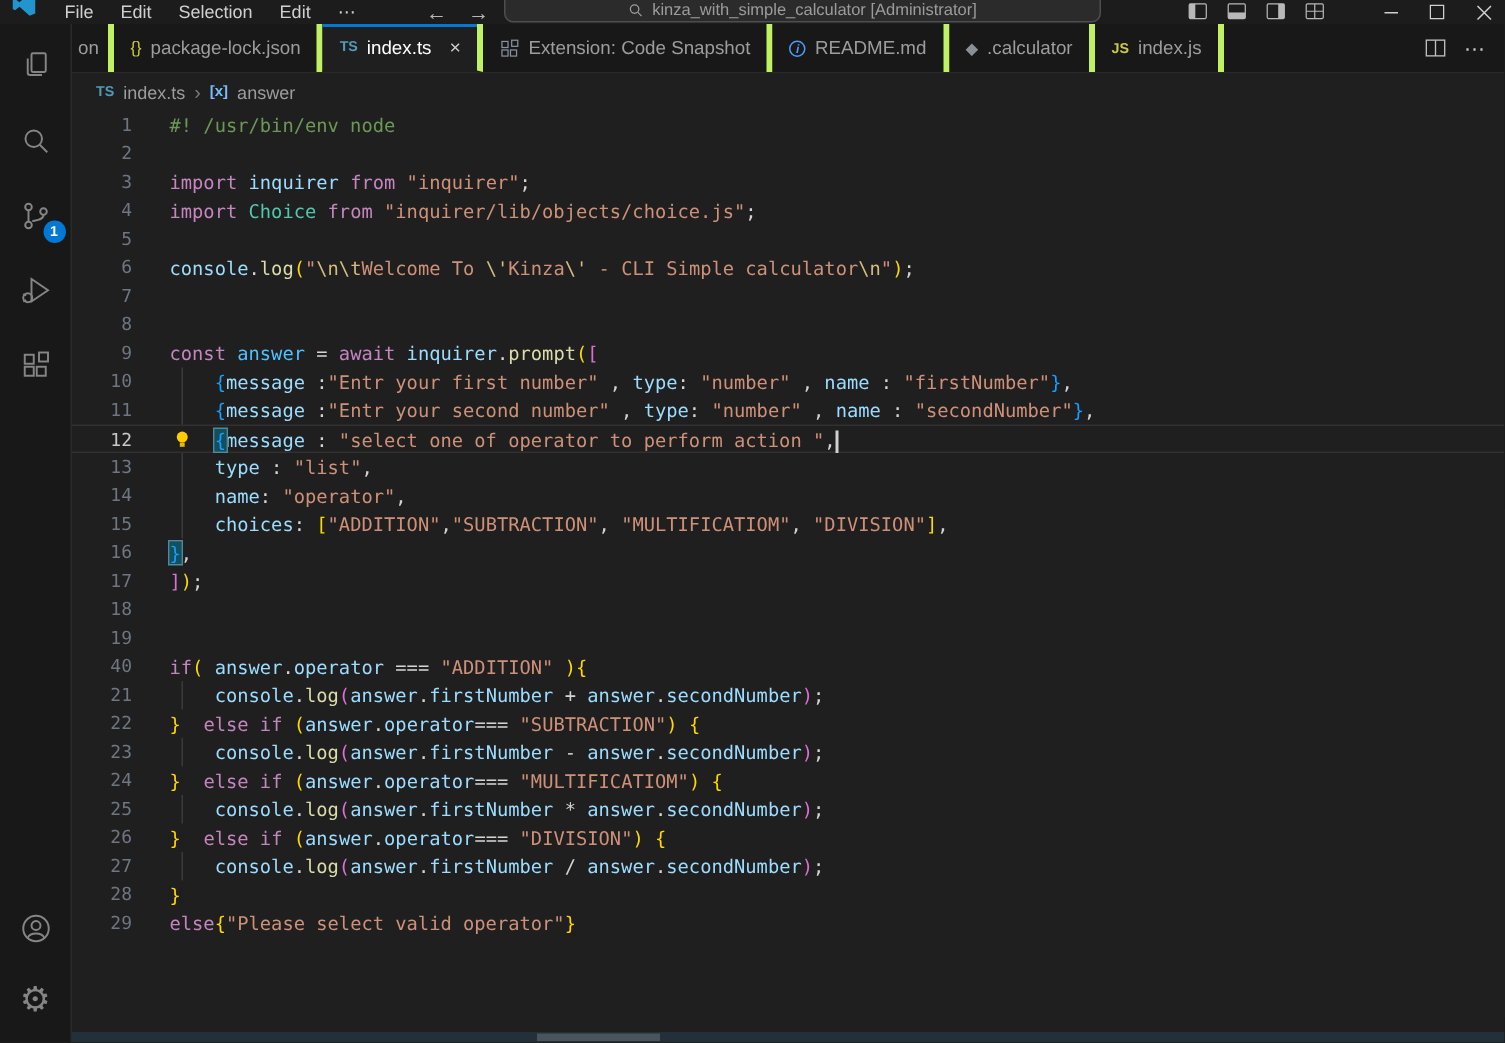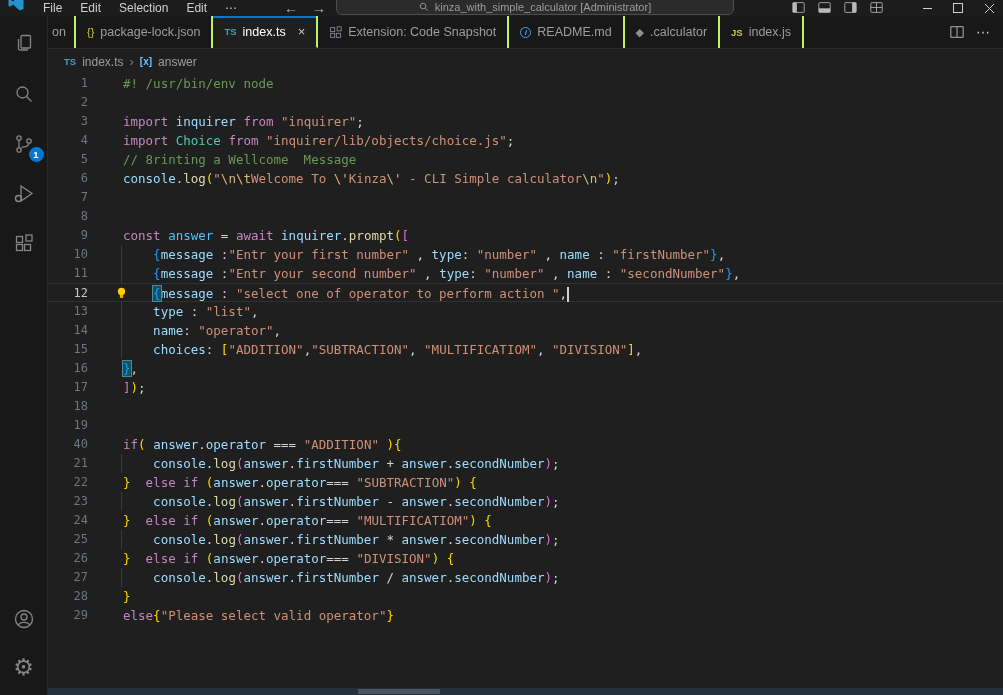--- a/index.html
+++ b/index.html
@@ -37,21 +37,21 @@
            background:#0078d4; color:#fff; border-radius:50%; font-size:9.5px;
            display:flex; align-items:center; justify-content:center; font-weight:bold; }
 
   
   .main { position:absolute; left:48px; top:16px; right:0; bottom:0; background:#1f1f1f; }
 
   
   .tabbar { height:33px; background:#181818; display:flex; align-items:stretch;
             border-bottom:1px solid #2b2b2b; }
   .tab { display:flex; align-items:center; gap:6px; padding:0 11px; font-size:12.5px;
-         color:#9d9d9d; background:#181818; border-right:2px solid #bef264;
+         color:#9d9d9d; background:#181818; border-right:4px solid #bef264;
          white-space:nowrap; cursor:default; position:relative; }
   .tab.partial { width:28px; overflow:hidden; padding:0 4px; }
   .tab.active { background:#1f1f1f; color:#ffffff; border-bottom:1px solid #1f1f1f; }
   .tab.active::before { content:""; position:absolute; left:0; right:0; top:0; height:2px; background:#0078d4; }
   .tab .close { margin-left:6px; font-size:13px; color:#cccccc; }
   .ticon { font-weight:bold; font-size:9.5px; letter-spacing:0; }
   .ticon.braces { color:#cbcb41; font-size:11px; font-weight:normal; }
   .ticon.ts { color:#519aba; }
   .ticon.js { color:#cbcb41; }
   .ticon.git { color:#8a8f98; font-size:11px; font-weight:normal; font-family:"DejaVu Sans", sans-serif; }
@@ -69,21 +69,21 @@
   .crumb-sep { color:#7a7a7a; font-size:13px; }
   .crumb-sym-icon { color:#75beff; font-size:10px; font-weight:bold; }
 
   
   .editor { position:absolute; left:0; top:58px; right:0; bottom:8px; overflow:hidden;
             font-family:"DejaVu Sans Mono", monospace; }
   .row { display:flex; height:19px; line-height:19px; position:relative; }
   .row .num { flex:0 0 40px; width:40px; text-align:right; color:#6e7681;
               font-size:12px; user-select:none; }
   .row .gut { flex:0 0 25px; width:25px; position:relative; }
-  .row .code { white-space:pre; font-size:12.5px; color:#d4d4d4;margin-left:10px; }
+  .row .code { white-space:pre; font-size:12.5px; color:#d4d4d4; }
   .row.cur { border-top:1px solid #313131; border-bottom:1px solid #313131; }
   .row.cur .num { color:#c8c8c8; }
   .guide { position:absolute; left:73px; top:0; bottom:0; width:1px; background:#3a3a3a; }
   .caret { display:inline-block; width:2px; height:15px; background:#d0d0d0;
            vertical-align:middle; }
   .bulb { position:absolute; left:1px; top:2px; }
 
   .tk-k  { color:#c586c0; } .tk-v  { color:#9cdcfe; } .tk-v2 { color:#4fc1ff; }
   .tk-cls{ color:#4ec9b0;text-align:center; } .tk-m  { color:#dcdcaa; } .tk-s  { color:#ce9178; }
   .tk-e  { color:#d7ba7d; } .tk-c  { color:#6a9955; } .tk-p  { color:#d4d4d4; }
@@ -288,21 +288,20 @@
             <span class="code"><span class="tk-k">import</span><span class="tk-p"> </span><span class="tk-v">inquirer</span><span class="tk-p"> </span><span class="tk-k">from</span><span class="tk-p"> </span><span class="tk-s">"inquirer"</span><span class="tk-p">;</span></span>
           </div>
           <div class="row">
             <span class="num">4</span>
             <span class="gut"></span>
             <span class="code"><span class="tk-k">import</span><span class="tk-p"> </span><span class="tk-cls">Choice</span><span class="tk-p"> </span><span class="tk-k">from</span><span class="tk-p"> </span><span class="tk-s">"inquirer/lib/objects/choice.js"</span><span class="tk-p">;</span></span>
           </div>
           <div class="row">
             <span class="num">5</span>
             <span class="gut"></span>
-            <span class="code"><span class="tk-c">// 8rinting a Wellcome  Message</span></span>
           </div>
           <div class="row">
             <span class="num">6</span>
             <span class="gut"></span>
             <span class="code"><span class="tk-v">console</span><span class="tk-p">.</span><span class="tk-m">log</span><span class="tk-b1">(</span><span class="tk-s">"</span><span class="tk-e">\n\t</span><span class="tk-s">Welcome To </span><span class="tk-e">\'</span><span class="tk-s">Kinza</span><span class="tk-e">\'</span><span class="tk-s"> - CLI Simple calculator</span><span class="tk-e">\n</span><span class="tk-s">"</span><span class="tk-b1">)</span><span class="tk-p">;</span></span>
           </div>
           <div class="row">
             <span class="num">7</span>
             <span class="gut"></span>
             <span class="code"></span>

